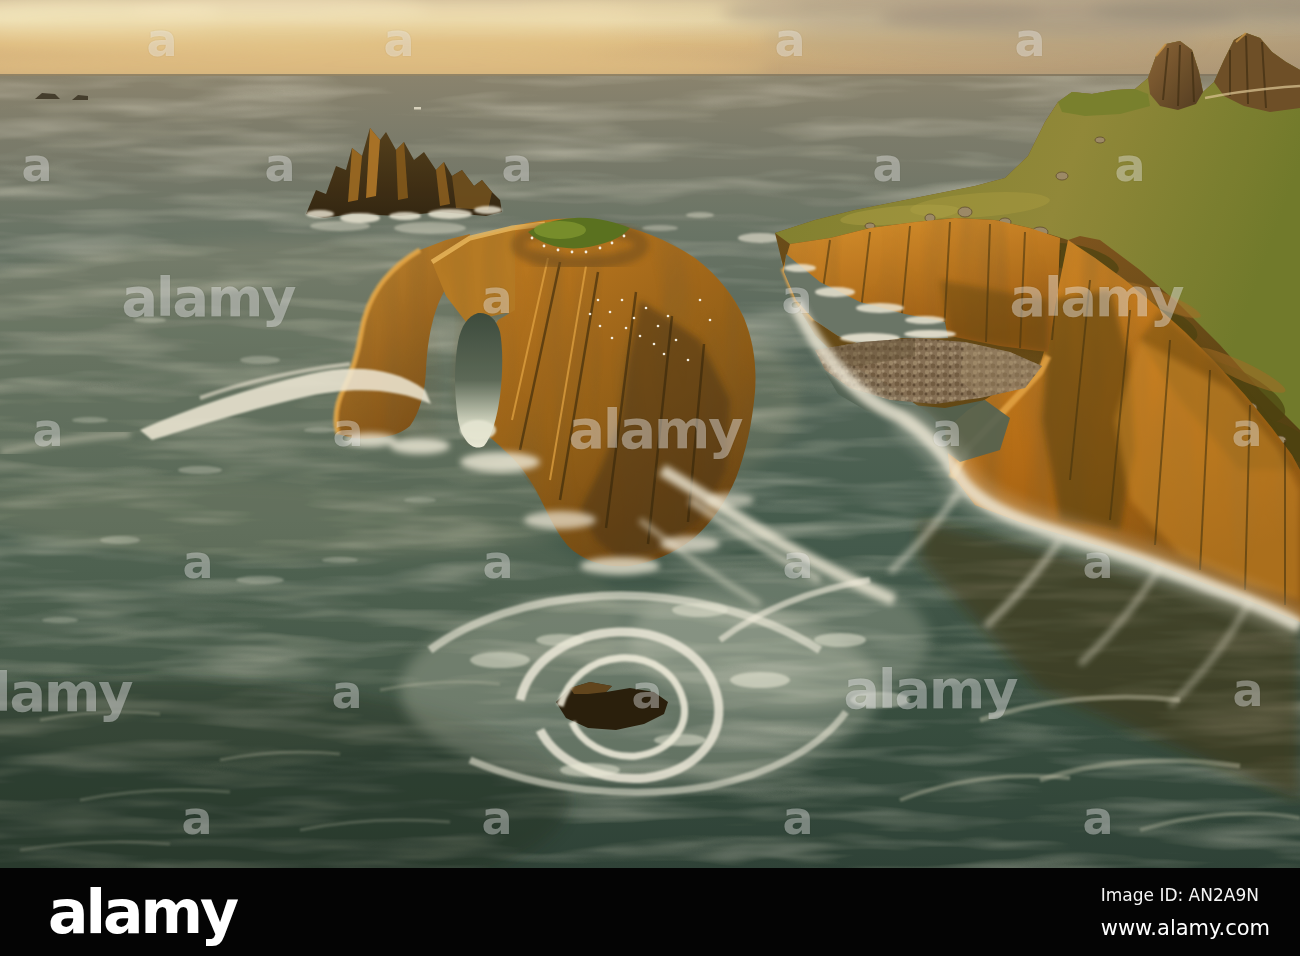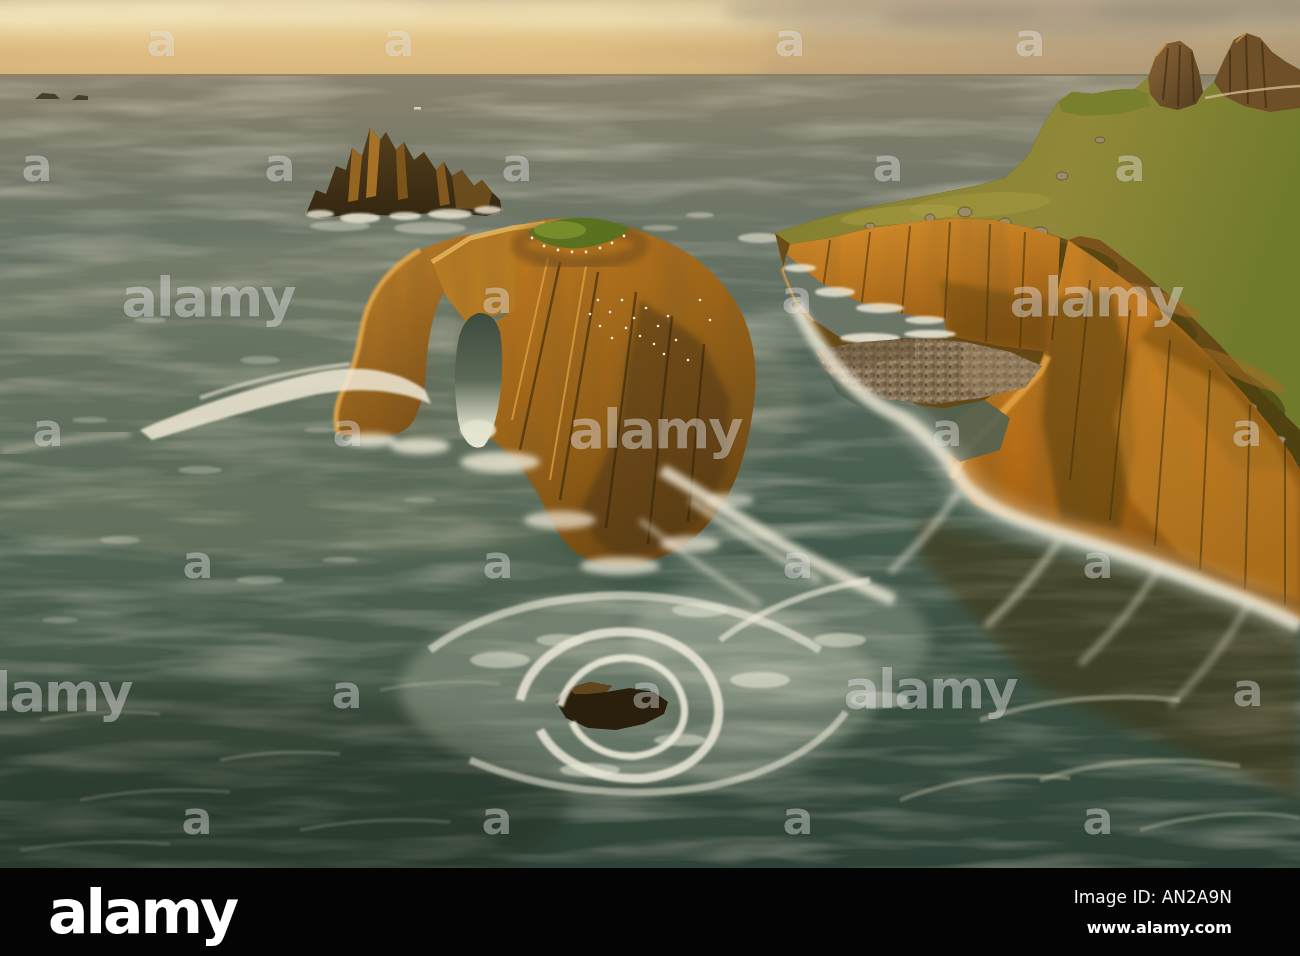--- a/index.html
+++ b/index.html
@@ -7,23 +7,23 @@
   .stage{width:1300px;height:956px;display:flex;flex-direction:column;}
   .photo{position:relative;width:1300px;height:868px;margin:0;overflow:hidden;background:#4e6258;}
   .photo svg{display:block;}
   .wm-layer{position:absolute;inset:0;pointer-events:none;overflow:hidden;}
   .wm{position:absolute;transform:translate(-50%,-50%);color:var(--wm-color,rgba(255,255,255,.45));
       font-weight:bold;line-height:1;white-space:nowrap;text-shadow:0 0 2px rgba(0,0,0,.12);}
   .wm.small{font-size:46px;opacity:.82;}
   .wm.large{font-size:54px;letter-spacing:-2px;opacity:.88;}
   .bar{height:88px;background:var(--bar-bg,#040404);display:flex;align-items:center;justify-content:space-between;}
   .logo{color:var(--bar-fg,#fff);font-size:60px;font-weight:bold;letter-spacing:-3px;margin-left:48px;line-height:1;}
-  .meta{margin-right:68px;text-align:right;color:var(--bar-fg,#fff);display:flex;flex-direction:column;gap:11px;}
+  .meta{margin-right:30px;text-align:left;color:var(--bar-fg,#fff);display:flex;flex-direction:column;gap:11px;}
   .meta .id{font-size:17px;font-weight:normal;opacity:.96;}
-  .meta .url{font-size:16px;font-weight:bold;}
+  .meta .url{font-size:21px;font-weight:normal;}
 </style>
 </head>
 <body>
 
 <div class="stage">
   <figure class="photo">
 
   <svg width="1300" height="868" viewBox="0 0 1300 868" xmlns="http://www.w3.org/2000/svg">
     <defs>
       <linearGradient id="skyG" x1="0" y1="0" x2="0" y2="1">

